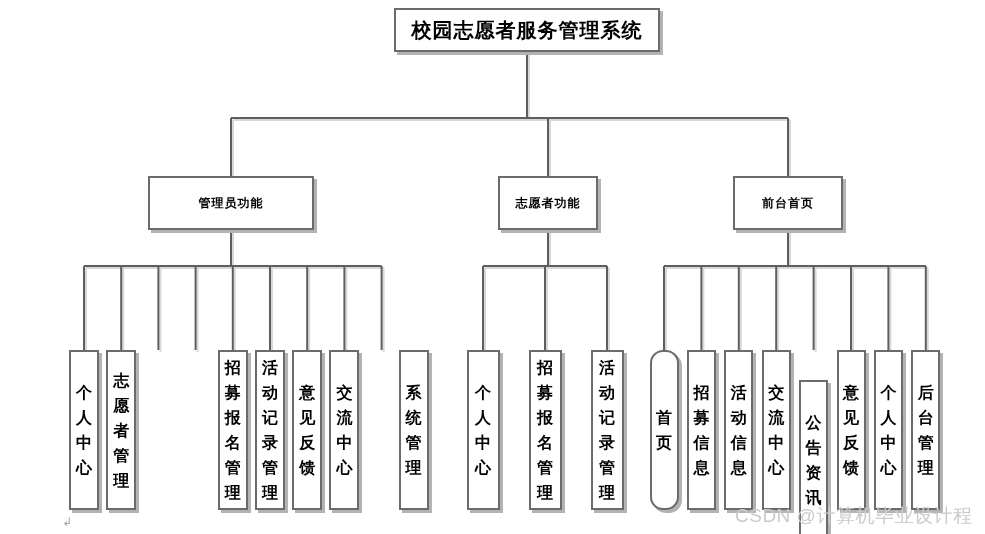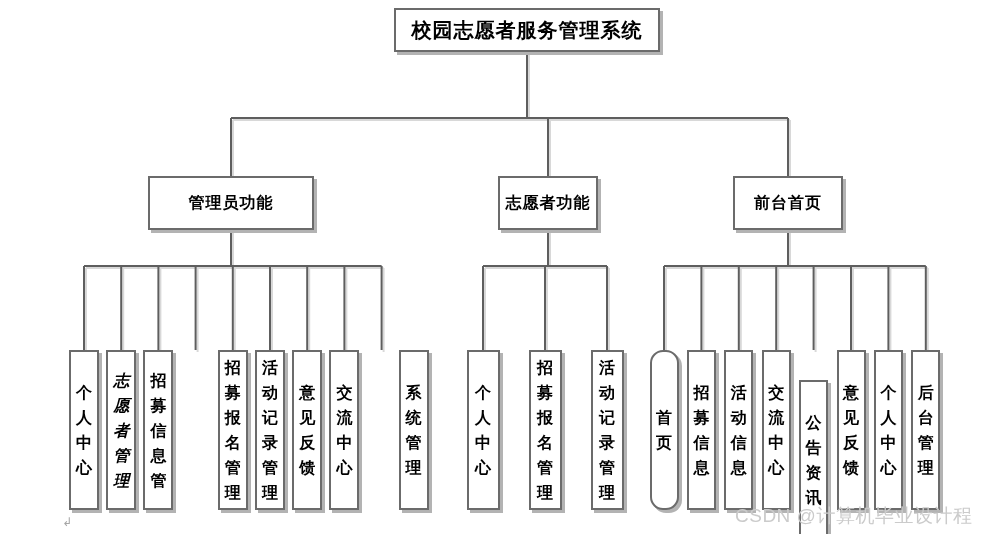--- a/index.html
+++ b/index.html
@@ -7,21 +7,21 @@
   #canvas{position:relative;width:985px;height:534px;background:var(--background,#fff);overflow:hidden;}
   #connectors{position:absolute;left:0;top:0;filter:drop-shadow(2px 2px 0 #d8d8d8);}
   #connectors line{stroke:var(--line,#5e5e5e);stroke-width:2;}
   .box{
     position:absolute;box-sizing:border-box;background:#fff;
     border:2px solid var(--box-border,#6b6b6b);
     box-shadow:3px 3px 0 var(--box-shadow,#b3b3b3);
     display:flex;align-items:center;justify-content:center;
   }
   .root-label{font-size:20px;font-weight:bold;letter-spacing:1px;white-space:nowrap;}
-  .branch-label{font-size:16px;font-weight:600;letter-spacing:1px;white-space:nowrap;}
+  .branch-label{font-size:12px;font-weight:600;letter-spacing:1px;white-space:nowrap;}
   .leaf-label{
     font-size:16px;font-weight:600;line-height:25px;width:17px;
     word-break:break-all;text-align:center;
   }
   .watermark{
     position:absolute;left:735px;top:503px;font-size:19px;white-space:nowrap;
     color:var(--watermark,#cbcbcb);letter-spacing:0.5px;z-index:5;
   }
   .corner-mark{position:absolute;left:62px;top:515px;font-size:12px;color:#a6a6a6;}
 </style>
@@ -78,25 +78,22 @@
   <div class="box" style="left:733px;top:176px;width:110px;height:54px">
     <span class="branch-label">前台首页</span>
   </div>
 
   <div class="watermark">CSDN @计算机毕业设计程</div>
 
   <div class="corner-mark">↲</div>
 <div class="box" style="left: 69px; top: 350px; width: 30px; height: 160px;">
       <span class="leaf-label">个人中心</span>
     </div>
-    <div class="box" style="left: 106.2px; top: 350px; width: 30px; height: 160px; font-style: italic;">
+    <div class="box" style="left: 106.2px; top: 350px; width: 30px; height: 160px;">
       <span class="leaf-label">志愿者管理</span>
-    </div>
-    <div class="box" style="left: 143.4px; top: 350px; width: 30px; height: 160px;">
-      <span class="leaf-label">招募信息管</span>
     </div>
     <div class="box" style="left: 217.8px; top: 350px; width: 30px; height: 160px;">
       <span class="leaf-label">招募报名管理</span>
     </div>
     <div class="box" style="left: 255px; top: 350px; width: 30px; height: 160px;">
       <span class="leaf-label">活动记录管理</span>
     </div>
     <div class="box" style="left: 292.2px; top: 350px; width: 30px; height: 160px;">
       <span class="leaf-label">意见反馈</span>
     </div>

